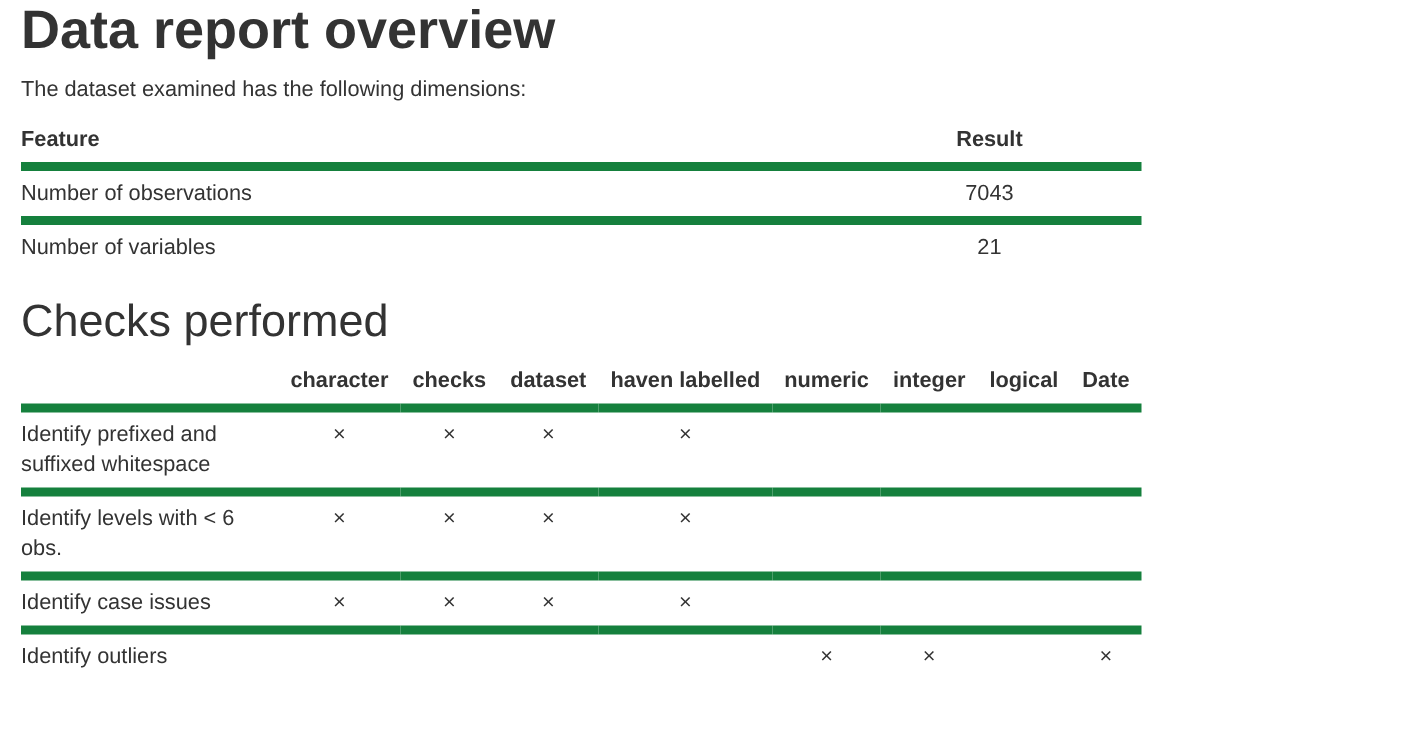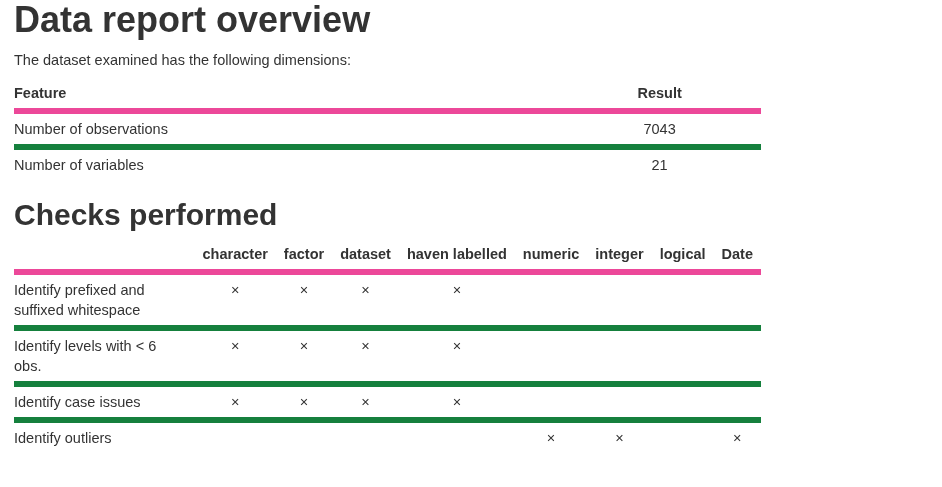--- a/index.html
+++ b/index.html
@@ -24,21 +24,21 @@
   h1 {
     font-size: 36px;
     line-height: 40px;
     font-weight: 700;
     margin: 0 0 10px 0;
     color: #333333;
   }
   h2 {
     font-size: 30px;
     line-height: 33px;
-    font-weight: 700;
+    font-weight: 400;
     margin: 0 0 8px 0;
     color: #333333;
   }
   p {
     margin: 0 0 8px 0;
   }
   table {
     width: 100%;
     border-collapse: collapse;
     border-spacing: 0;
@@ -49,21 +49,21 @@
     line-height: 20px;
     vertical-align: top;
     text-align: left;
     font-size: 14.5px;
   }
   th:first-child, td:first-child {
     padding-left: 0;
   }
   thead th {
     font-weight: 700;
-    border-bottom: 6px solid #ec4899;
+    border-bottom: 2px solid #ec4899;
     white-space: nowrap;
   }
   tbody td {
     border-top: 6px solid #15803d;
   }
   .dims-table {
     margin-bottom: 18px;
   }
   .align-right {
     text-align: center;
@@ -102,21 +102,21 @@
   </table>
 
   <h2>Checks performed</h2>
 
 
   <table class="checks-table">
     <thead>
       <tr>
         <th></th>
         <th>character</th>
-        <th>factor</th>
+        <th>checks</th>
         <th>dataset</th>
         <th>haven labelled</th>
         <th>numeric</th>
         <th>integer</th>
         <th>logical</th>
         <th>Date</th>
       </tr>
     </thead>
     <tbody>
         <tr>

